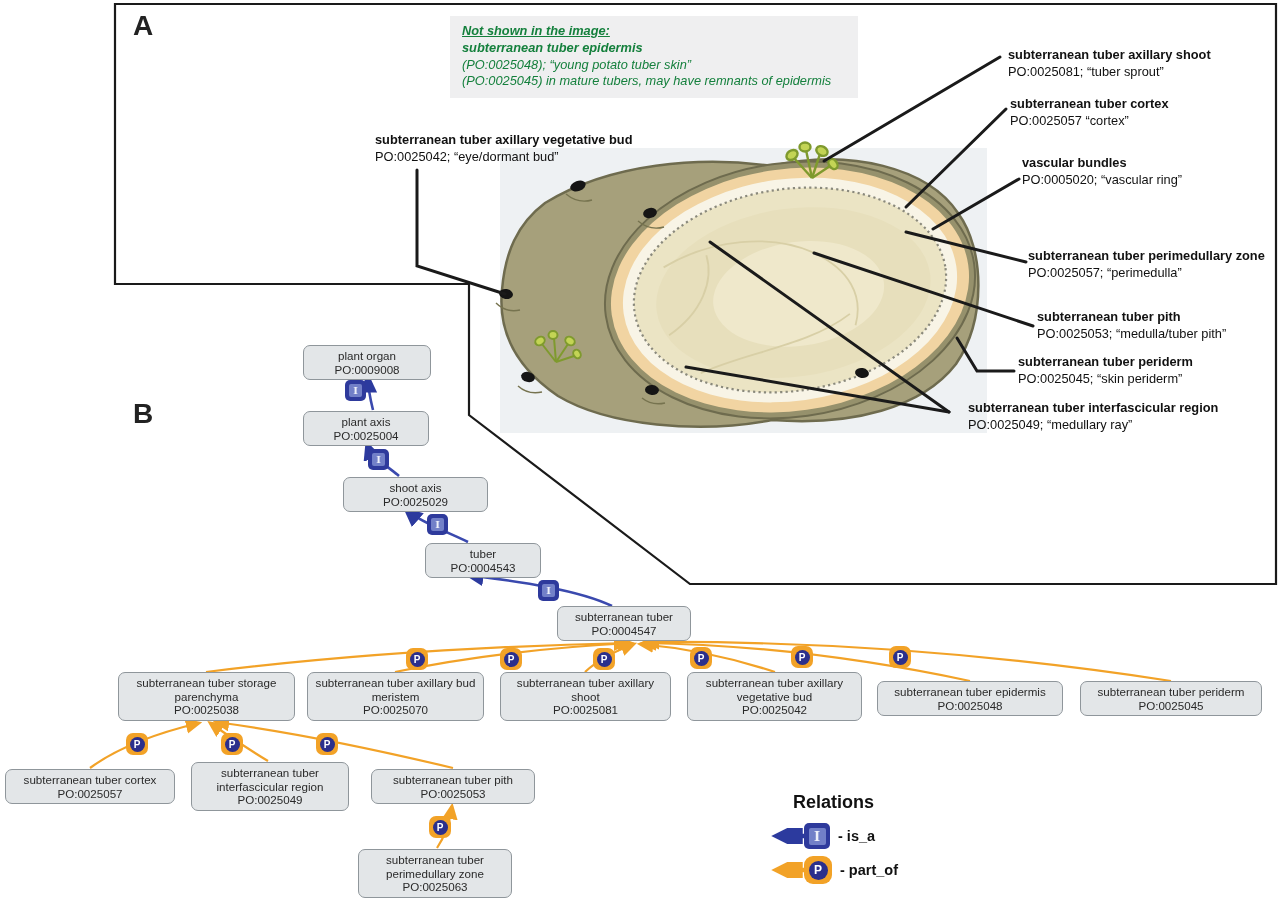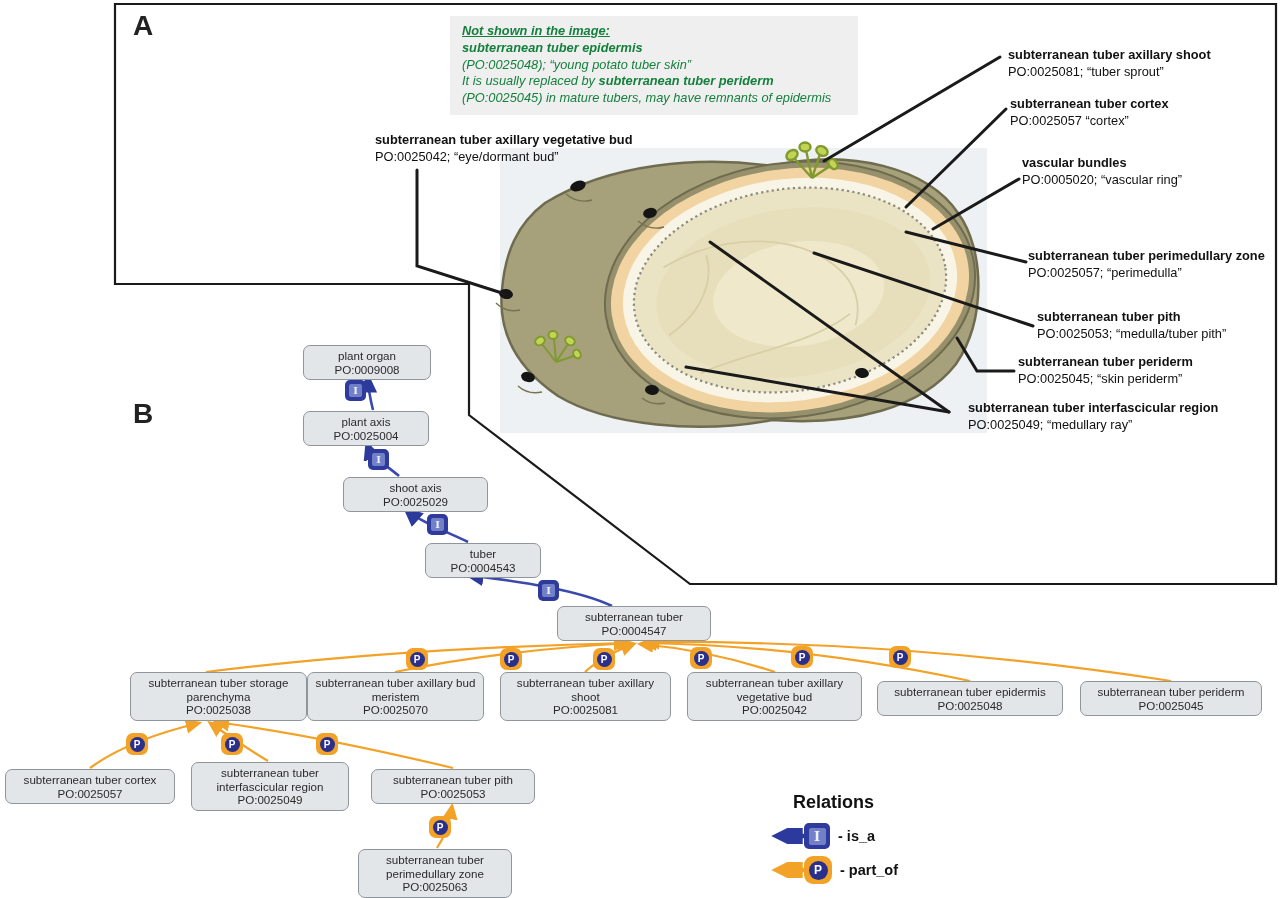--- a/index.html
+++ b/index.html
@@ -161,21 +161,20 @@
     </g>
   </svg>
 
   <div class="panel-letter" style="left:133px;top:10px;">A</div>
   <div class="panel-letter" style="left:133px;top:398px;">B</div>
 
   <div class="note">
     <div><span class="u">Not shown in the image:</span></div>
     <div><span class="b">subterranean tuber epidermis</span></div>
     <div><span>(PO:0025048);  “young potato tuber skin”</span></div>
-    <div><span>It is usually replaced by </span><span class="b">subterranean tuber periderm</span></div>
     <div><span>(PO:0025045) in mature tubers, may have remnants of epidermis</span></div>
   </div>
 
   <div class="ann" style="left:375px;top:131px;">
     <div class="t">subterranean tuber axillary vegetative bud</div>
     <div>PO:0025042; “eye/dormant bud”</div>
   </div>
   <div class="ann" style="left:1008px;top:46px;">
     <div class="t">subterranean tuber axillary shoot</div>
     <div>PO:0025081; “tuber sprout”</div>
@@ -214,25 +213,25 @@
     <div>PO:0025004</div>
   </div>
   <div class="node" style="left:343px;top:477px;width:145px;min-height:27px;">
     <div>shoot axis</div>
     <div>PO:0025029</div>
   </div>
   <div class="node" style="left:425px;top:543px;width:116px;min-height:27px;">
     <div>tuber</div>
     <div>PO:0004543</div>
   </div>
-  <div class="node" style="left:557px;top:606px;width:154px;min-height:33px;">
+  <div class="node" style="left:557px;top:606px;width:134px;min-height:33px;">
     <div>subterranean tuber</div>
     <div>PO:0004547</div>
   </div>
-  <div class="node" style="left:118px;top:672px;width:177px;min-height:46px;margin-left:12px;">
+  <div class="node" style="left:118px;top:672px;width:177px;min-height:46px;">
     <div>subterranean tuber storage parenchyma</div>
     <div>PO:0025038</div>
   </div>
   <div class="node" style="left:307px;top:672px;width:177px;min-height:46px;">
     <div>subterranean tuber axillary bud meristem</div>
     <div>PO:0025070</div>
   </div>
   <div class="node" style="left:500px;top:672px;width:171px;min-height:46px;">
     <div>subterranean tuber axillary shoot</div>
     <div>PO:0025081</div>

